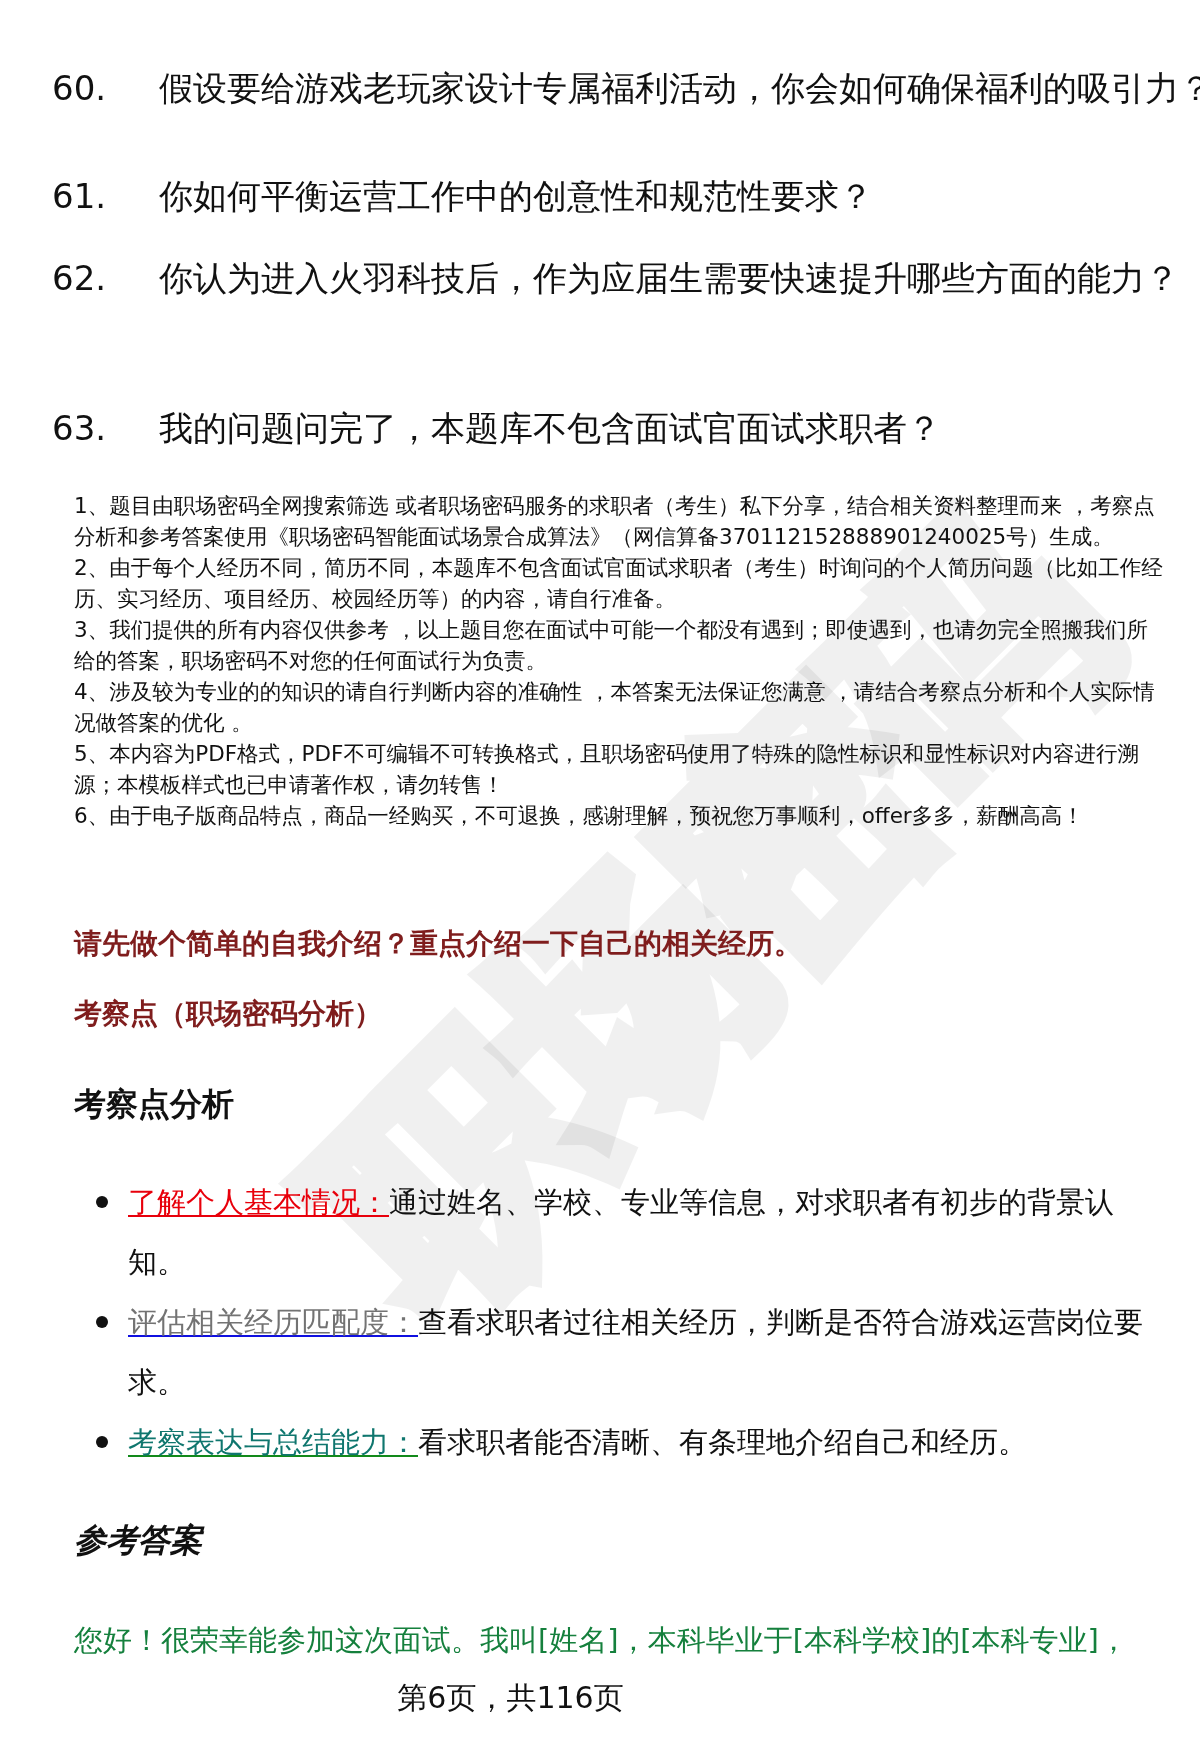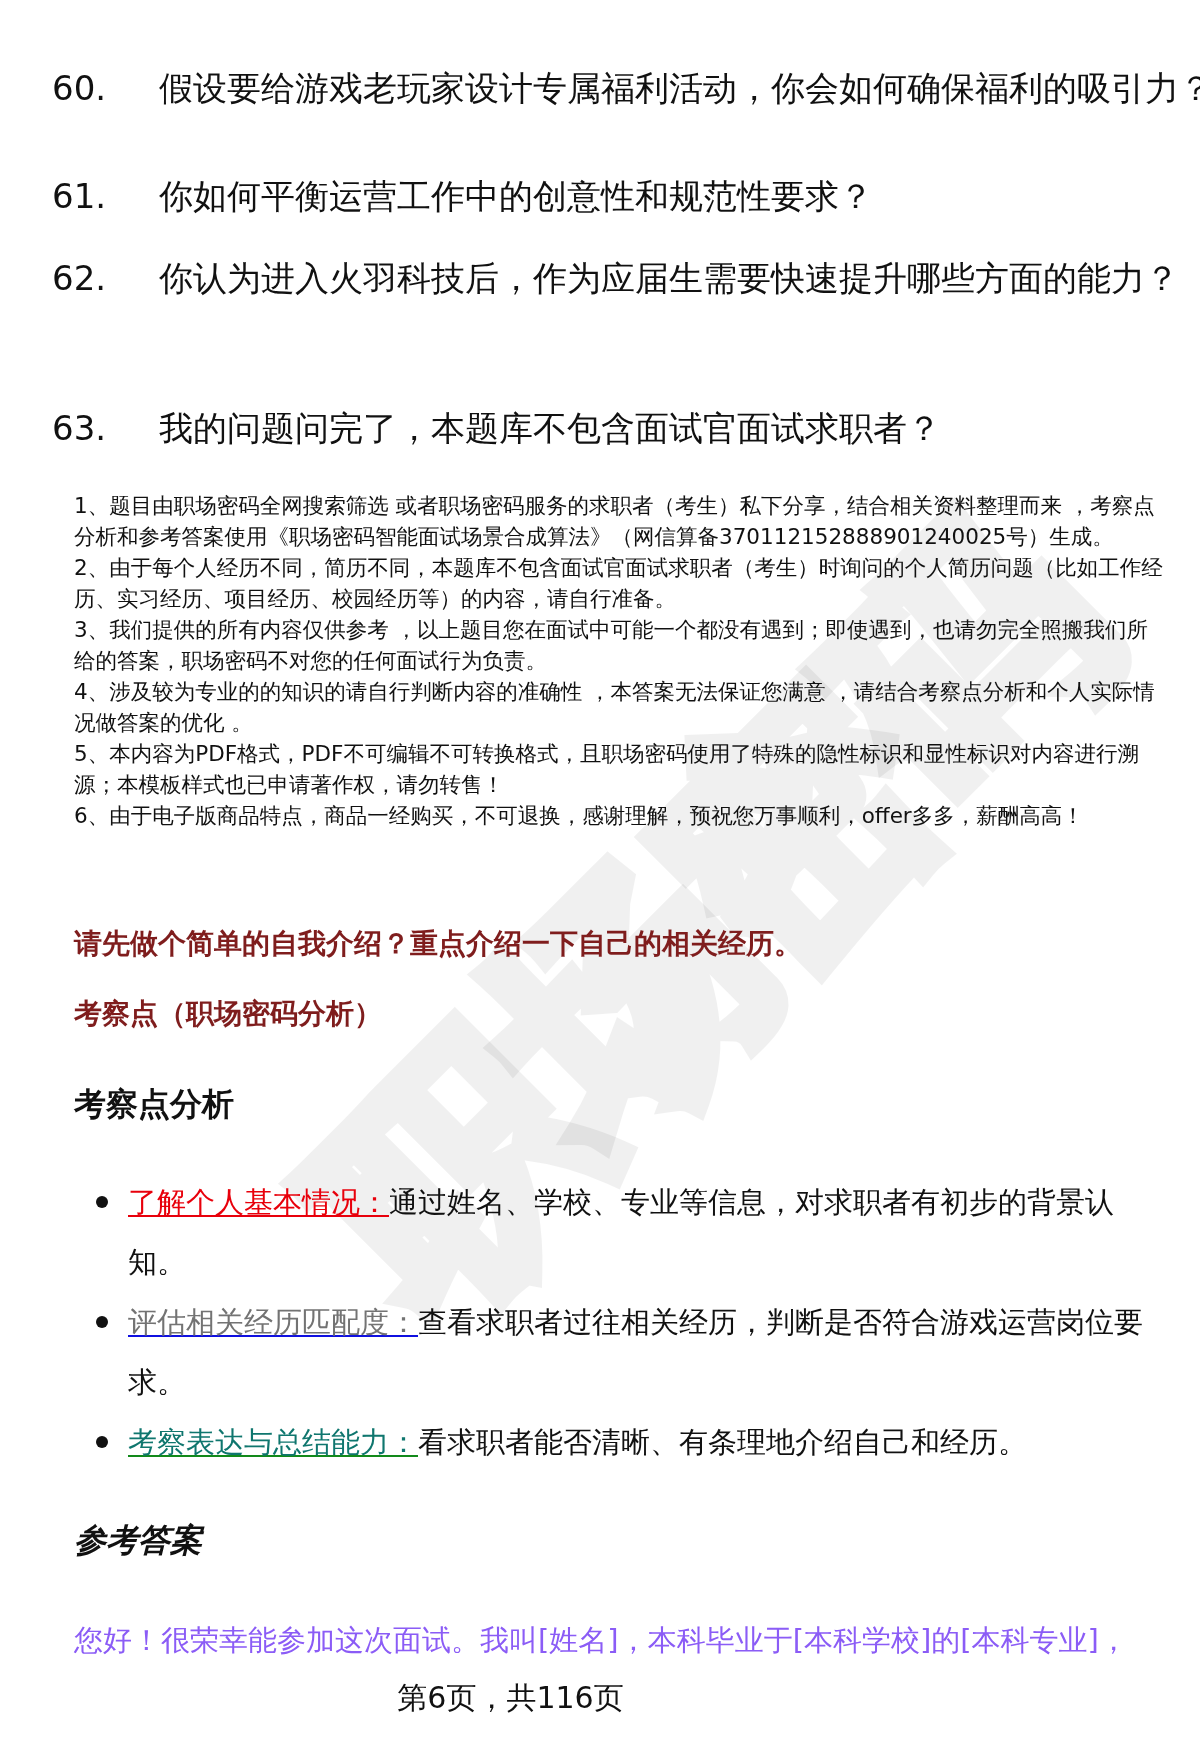--- a/index.html
+++ b/index.html
@@ -122,21 +122,21 @@
     }
     .bullet .key.red { color: #e8000b; text-decoration-color: #e8000b; }
     .bullet .key.blue { color: #737373; text-decoration-color: #1010e0; }
     .bullet .key.green { color: #0f766e; text-decoration-color: #12891a; }
     .answer {
       position: absolute;
       left: 74px;
       top: 1618px;
       font-size: 29px;
       line-height: 44px;
-      color: #8b5cf6;
+      color: #15803d;
       white-space: nowrap;
     }
     .footer {
       position: absolute;
       left: 0;
       width: 1021px;
       top: 1676px;
       text-align: center;
       font-size: 30px;
       line-height: 44px;

